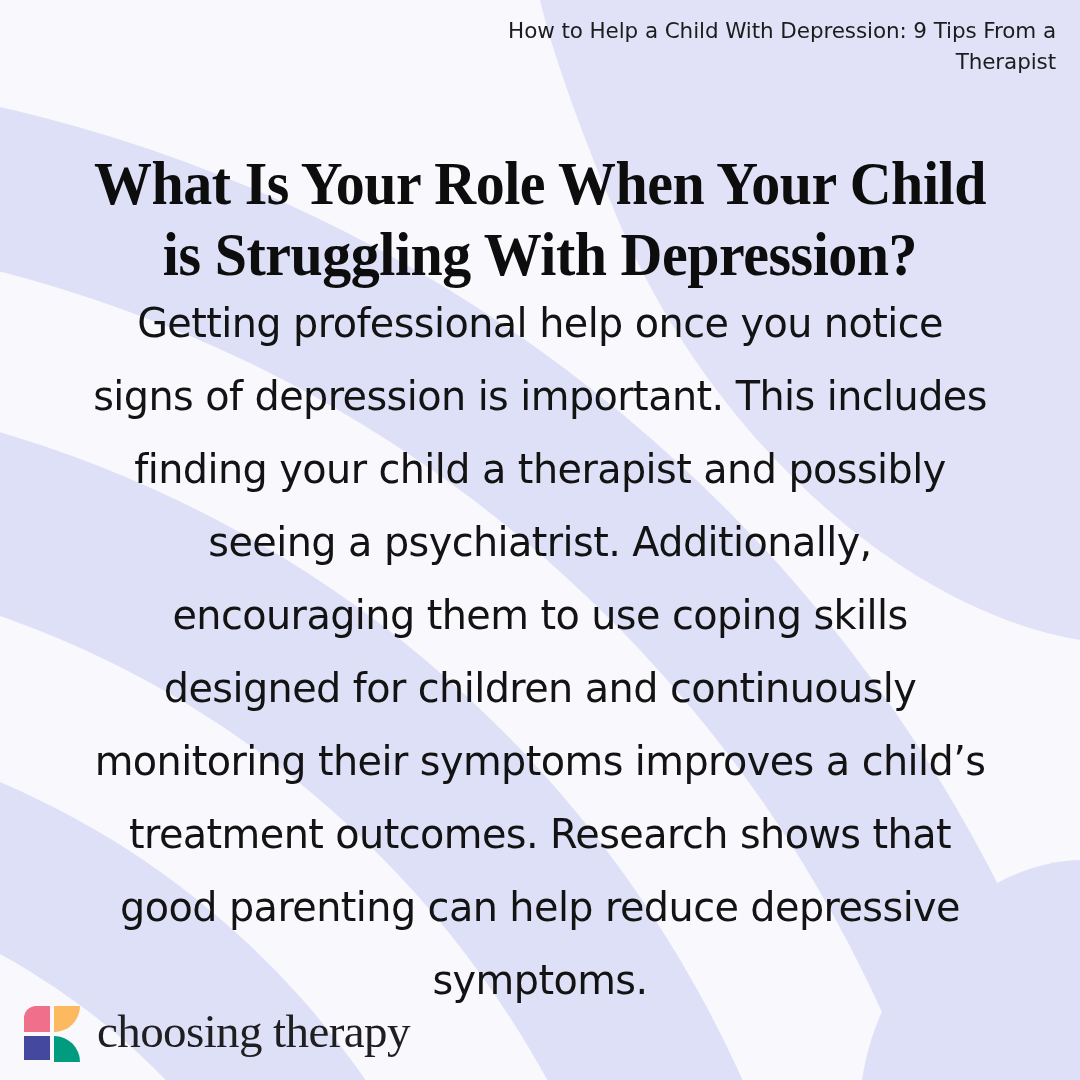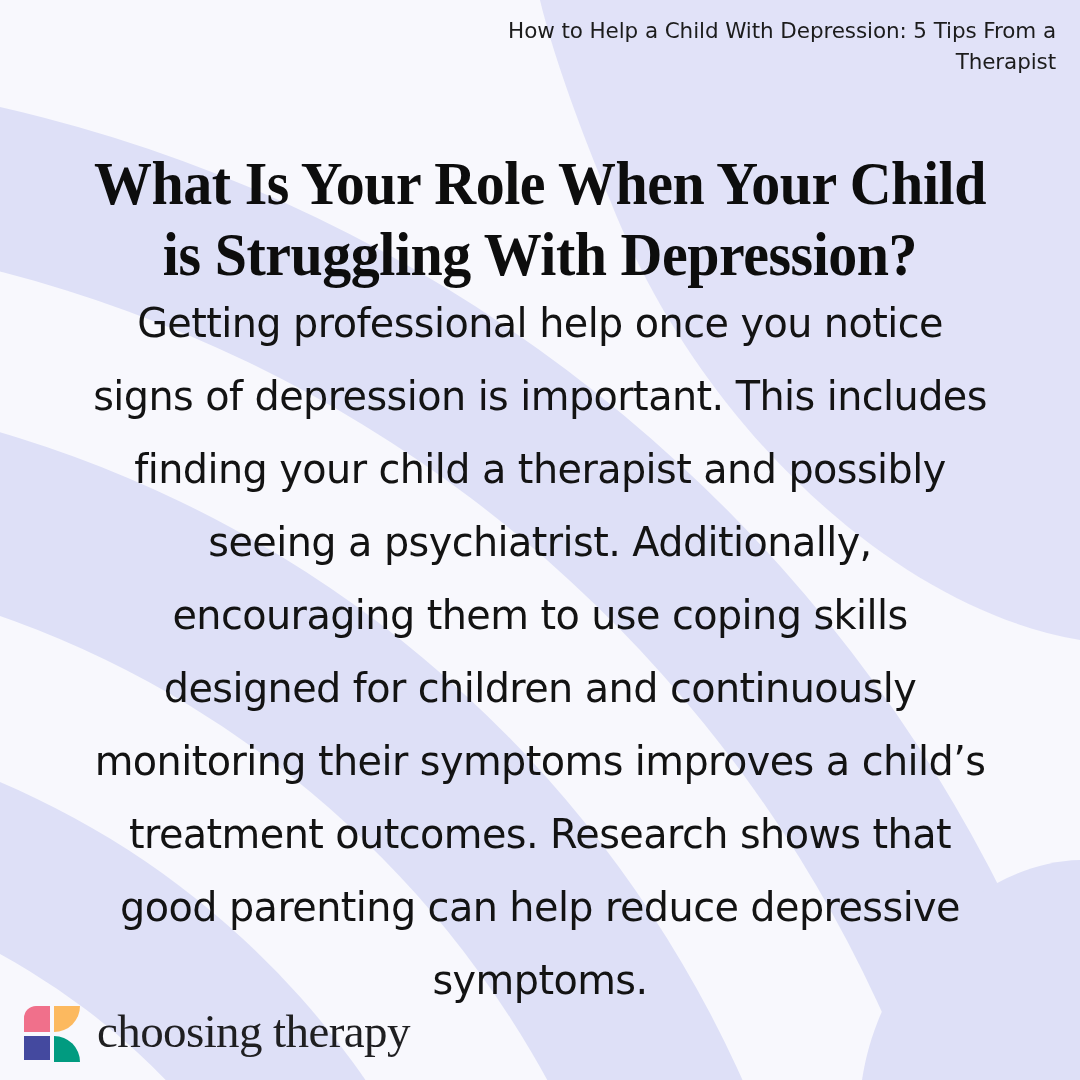--- a/index.html
+++ b/index.html
@@ -139,21 +139,21 @@
       </g>
 
       <path d="M 1080 0 L 1080 640 C 900 610 700 430 610 200 C 560 80 545 20 540 0 Z" fill="#dee0f7" opacity="0.92"></path>
 
       <path d="M 1080 1080 L 1080 860 C 980 862 880 960 862 1080 Z" fill="#dee0f7"></path>
     </g>
   </svg>
 
   <div id="content">
 
-    <div class="eyebrow">How to Help a Child With Depression: 5 Tips From a Therapist</div>
+    <div class="eyebrow">How to Help a Child With Depression: 9 Tips From a Therapist</div>
 
     <h1 class="headline">What Is Your Role When Your Child is Struggling With Depression?</h1>
 
     <div class="bodycopy">Getting professional help once you notice signs of depression is important. This includes finding your child a therapist and possibly seeing a psychiatrist. Additionally, encouraging them to use coping skills designed for children and continuously monitoring their symptoms improves a child’s treatment outcomes. Research shows that good parenting can help reduce depressive symptoms.</div>
 
     <div id="logo">
       <svg id="logo-mark" viewBox="0 0 56 58" xmlns="http://www.w3.org/2000/svg">
 
         <path d="M 26 2 L 26 28 L 0 28 L 0 14 A 12 12 0 0 1 12 2 Z" fill="#f0708b"></path>
 

